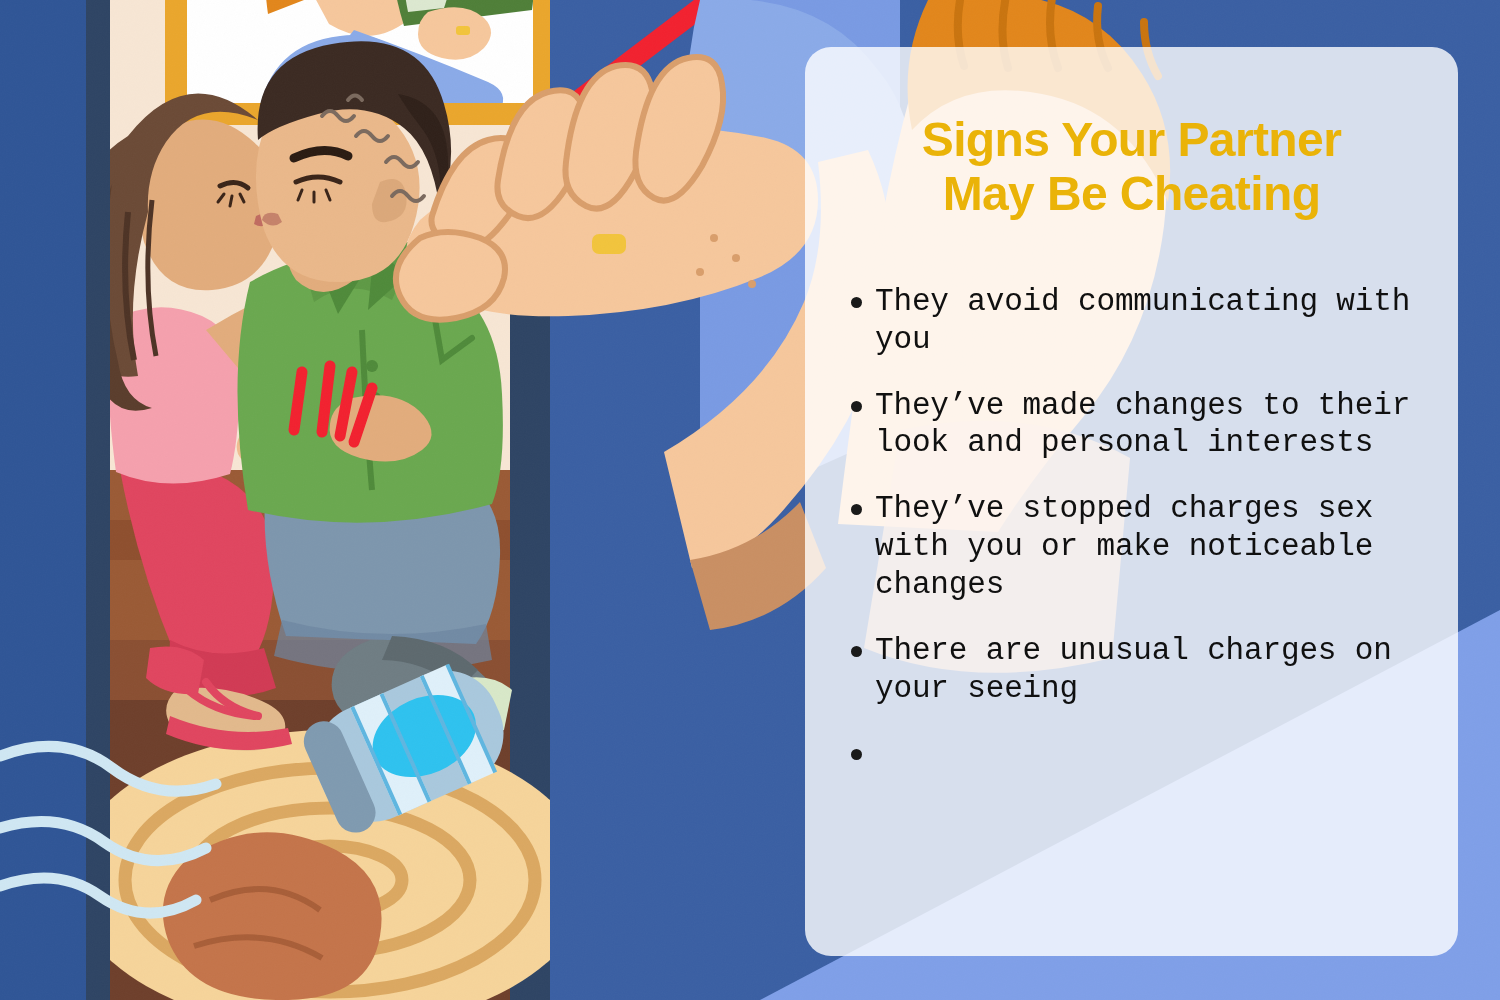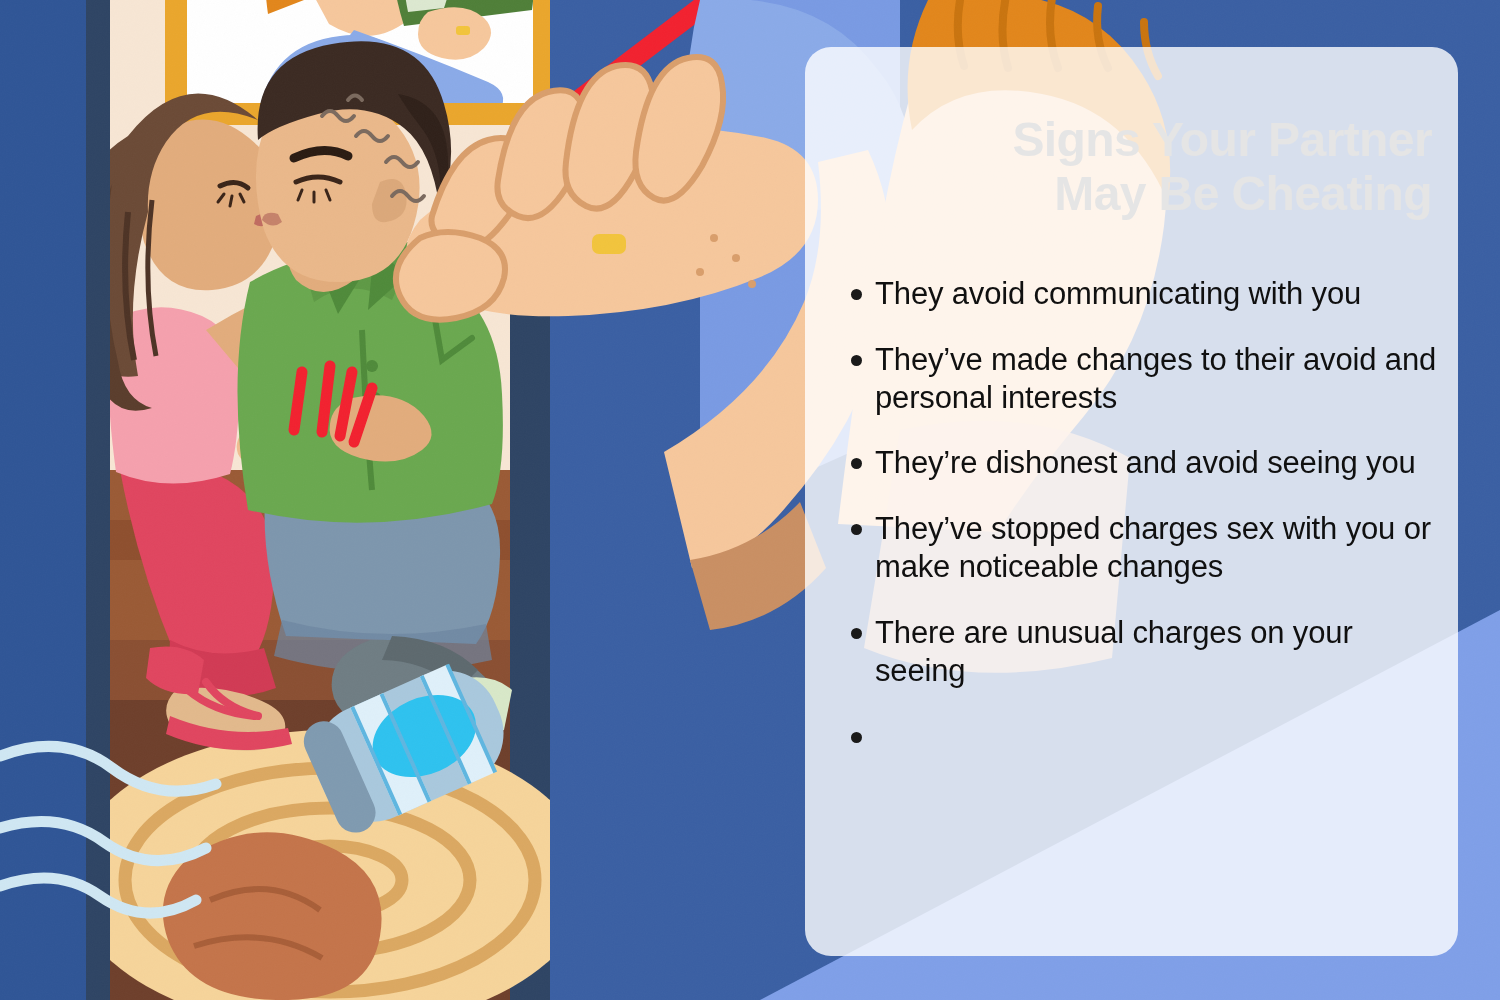--- a/index.html
+++ b/index.html
@@ -18,33 +18,34 @@
     left:805px; top:47px;
     width:653px; height:909px;
     background:rgba(255,255,255,0.80);
     border-radius:26px;
     backdrop-filter:saturate(105%);
     overflow:hidden;
   }
   #card-title{
     position:absolute;
     left:0; right:0; top:66px;
-    text-align:right;
+    text-align:center;
     font-size:48px;
     font-weight:bold;
     line-height:1.12;
     letter-spacing:-0.6px;
-    color:#e5e5e5;
+    color:#eab308;
     padding:0 26px;
     white-space:pre-line;
   }
   #bullet-list{
     position:absolute;
-    left:22px; right:18px; top:228px;
+    left:22px; right:18px; top:236px;
     list-style:none;
+    font-family:Liberation Mono, monospace;
   }
   #bullet-list li{
     position:relative;
     padding-left:48px;
     margin-bottom:28px;
     font-size:31px;
     line-height:1.22;
     color:#101010;
     letter-spacing:-0.15px;
   }
@@ -311,21 +312,20 @@
 
       <rect x="0" y="0" width="1500" height="1000" filter="url(#grain)" fill="#ffffff" opacity="0.35"></rect>
     </g>
   </svg>
 
   <div id="info-card">
     <h1 id="card-title">Signs Your Partner
 May Be Cheating</h1>
     <ul id="bullet-list">
       <li><span class="dot"></span><span>They avoid communicating with you</span></li>
-      <li><span class="dot"></span><span>They’ve made changes to their avoid and personal interests</span></li>
-      <li><span class="dot"></span><span>They’re dishonest and avoid seeing you</span></li>
+      <li><span class="dot"></span><span>They’ve made changes to their look and personal interests</span></li>
       <li><span class="dot"></span><span>They’ve stopped charges sex with you or make noticeable changes</span></li>
       <li><span class="dot"></span><span>There are unusual charges on your seeing</span></li>
       <li><span class="dot"></span></li>
     </ul>
   </div>
 
 </div>
 
 </body></html>

